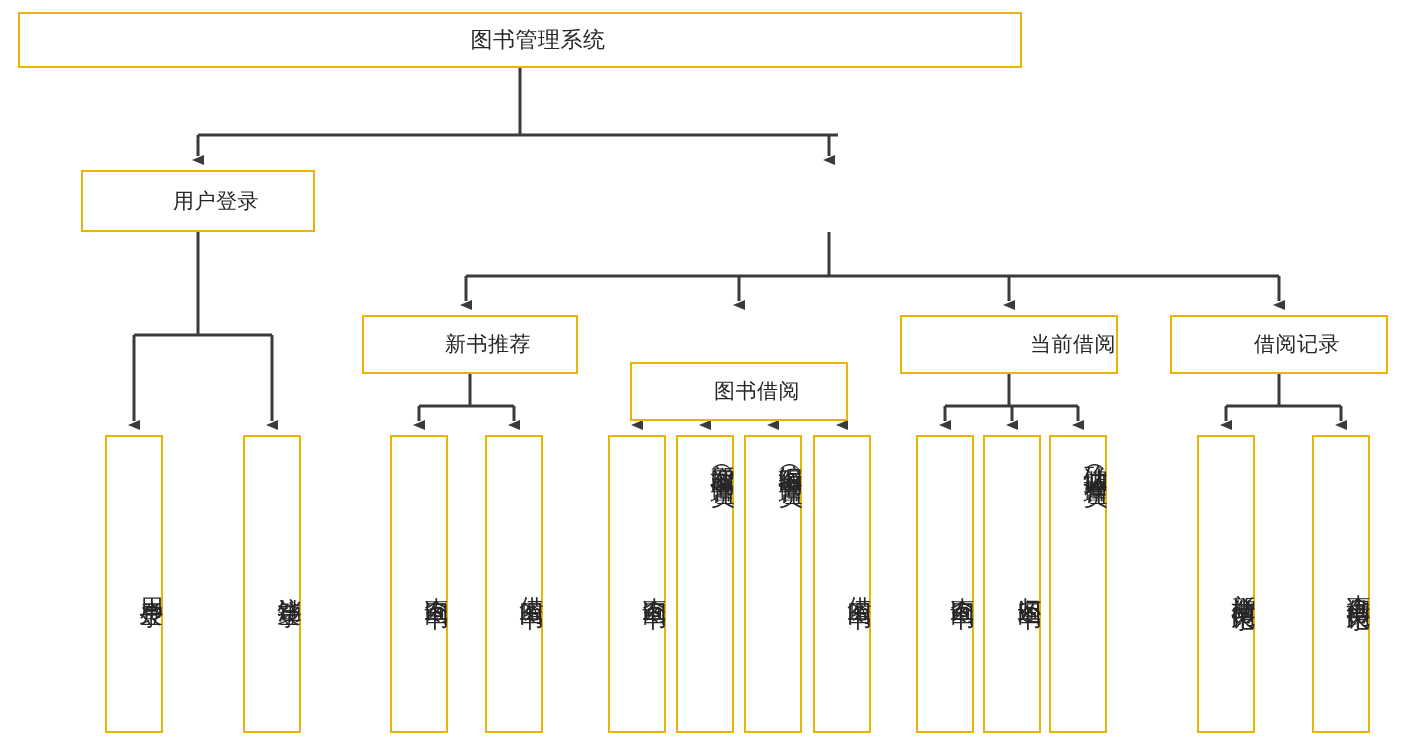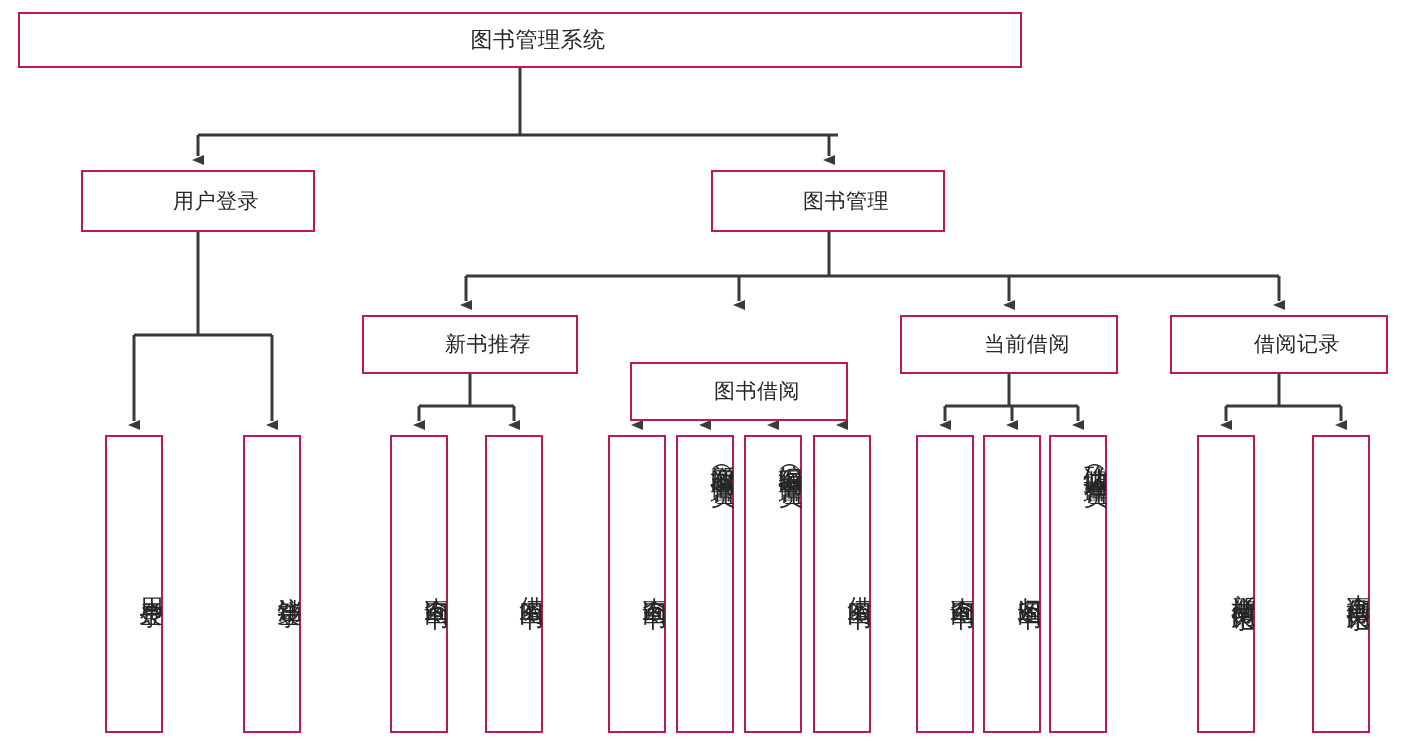--- a/index.html
+++ b/index.html
@@ -20,21 +20,21 @@
     position:absolute;
     left:0; top:0;
     width:1405px; height:747px;
     pointer-events:none;
   }
   
   .node{
     position:absolute;
     box-sizing:border-box;
     background:#ffffff;
-    border:2px solid #be185d;
+    border:2px solid #eab308;
     display:flex;
     align-items:center;
     justify-content:center;
     color:#262626;
     padding-left:36px;
   }
   .node .lbl{
     display:block;
     text-align:center;
     line-height:1.18;
@@ -135,33 +135,30 @@
   </svg>
 
   <div class="node h-node root" style="left:18px; top:12px; width:1004px; height:56px;">
     <span class="lbl">图书管理系统</span>
   </div>
 
   <div class="node h-node" style="left:81px; top:170px; width:234px; height:62px;">
     <span class="lbl">用户登录</span>
   </div>
 
-  <div class="node h-node" style="left:711px; top:170px; width:234px; height:62px;">
-    <span class="lbl">图书管理</span>
-  </div>
 
   <div class="node h-node" style="left:362px; top:315px; width:216px; height:59px;justify-content:center;">
     <span class="lbl">新书推荐</span>
   </div>
 
   <div class="node h-node" style="left:630px; top:315px; width:218px; height:59px;margin-top:47px;">
     <span class="lbl">图书借阅</span>
   </div>
 
-  <div class="node h-node" style="left:900px; top:315px; width:218px; height:59px;">
+  <div class="node h-node" style="left:900px; top:315px; width:218px; height:59px;justify-content:flex-end;">
     <span class="lbl">当前借阅</span>
   </div>
 
   <div class="node h-node" style="left:1170px; top:315px; width:218px; height:59px;">
     <span class="lbl">借阅记录</span>
   </div>
 
   <div class="node v-node v-mid" style="left:105px; top:435px; width:58px; height:298px;">
     <span class="lbl">用户登录</span>
   </div>

